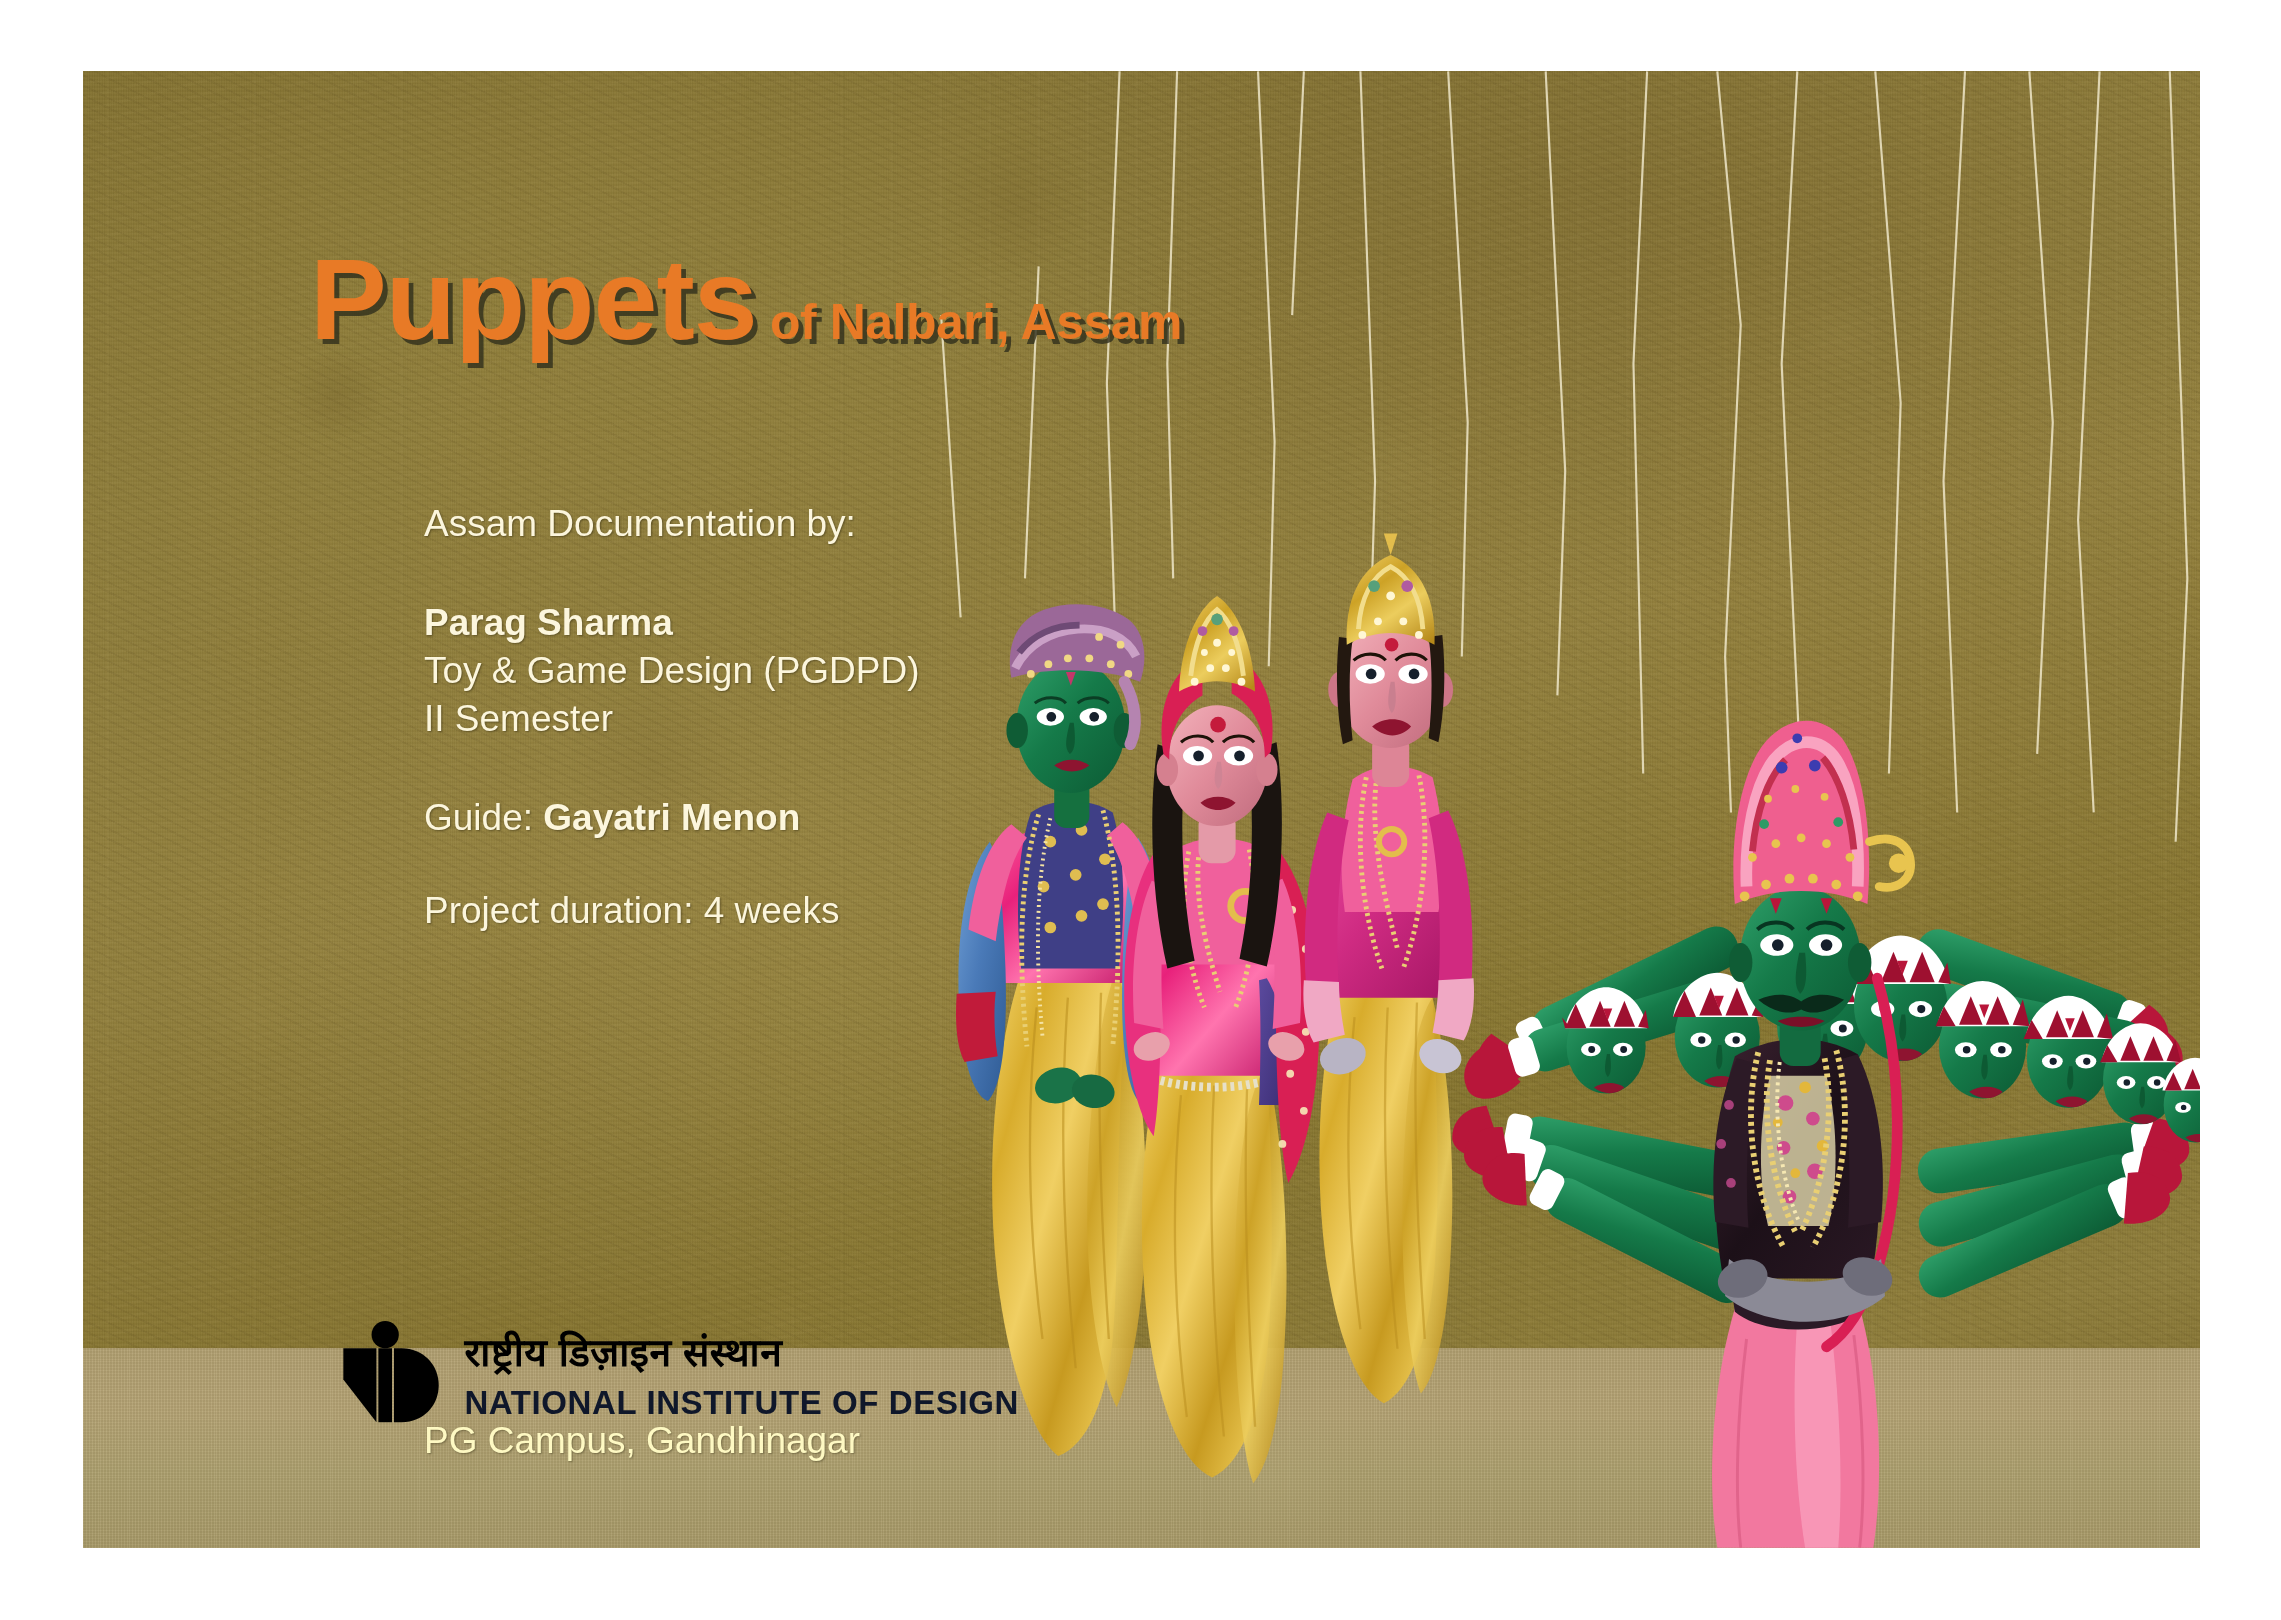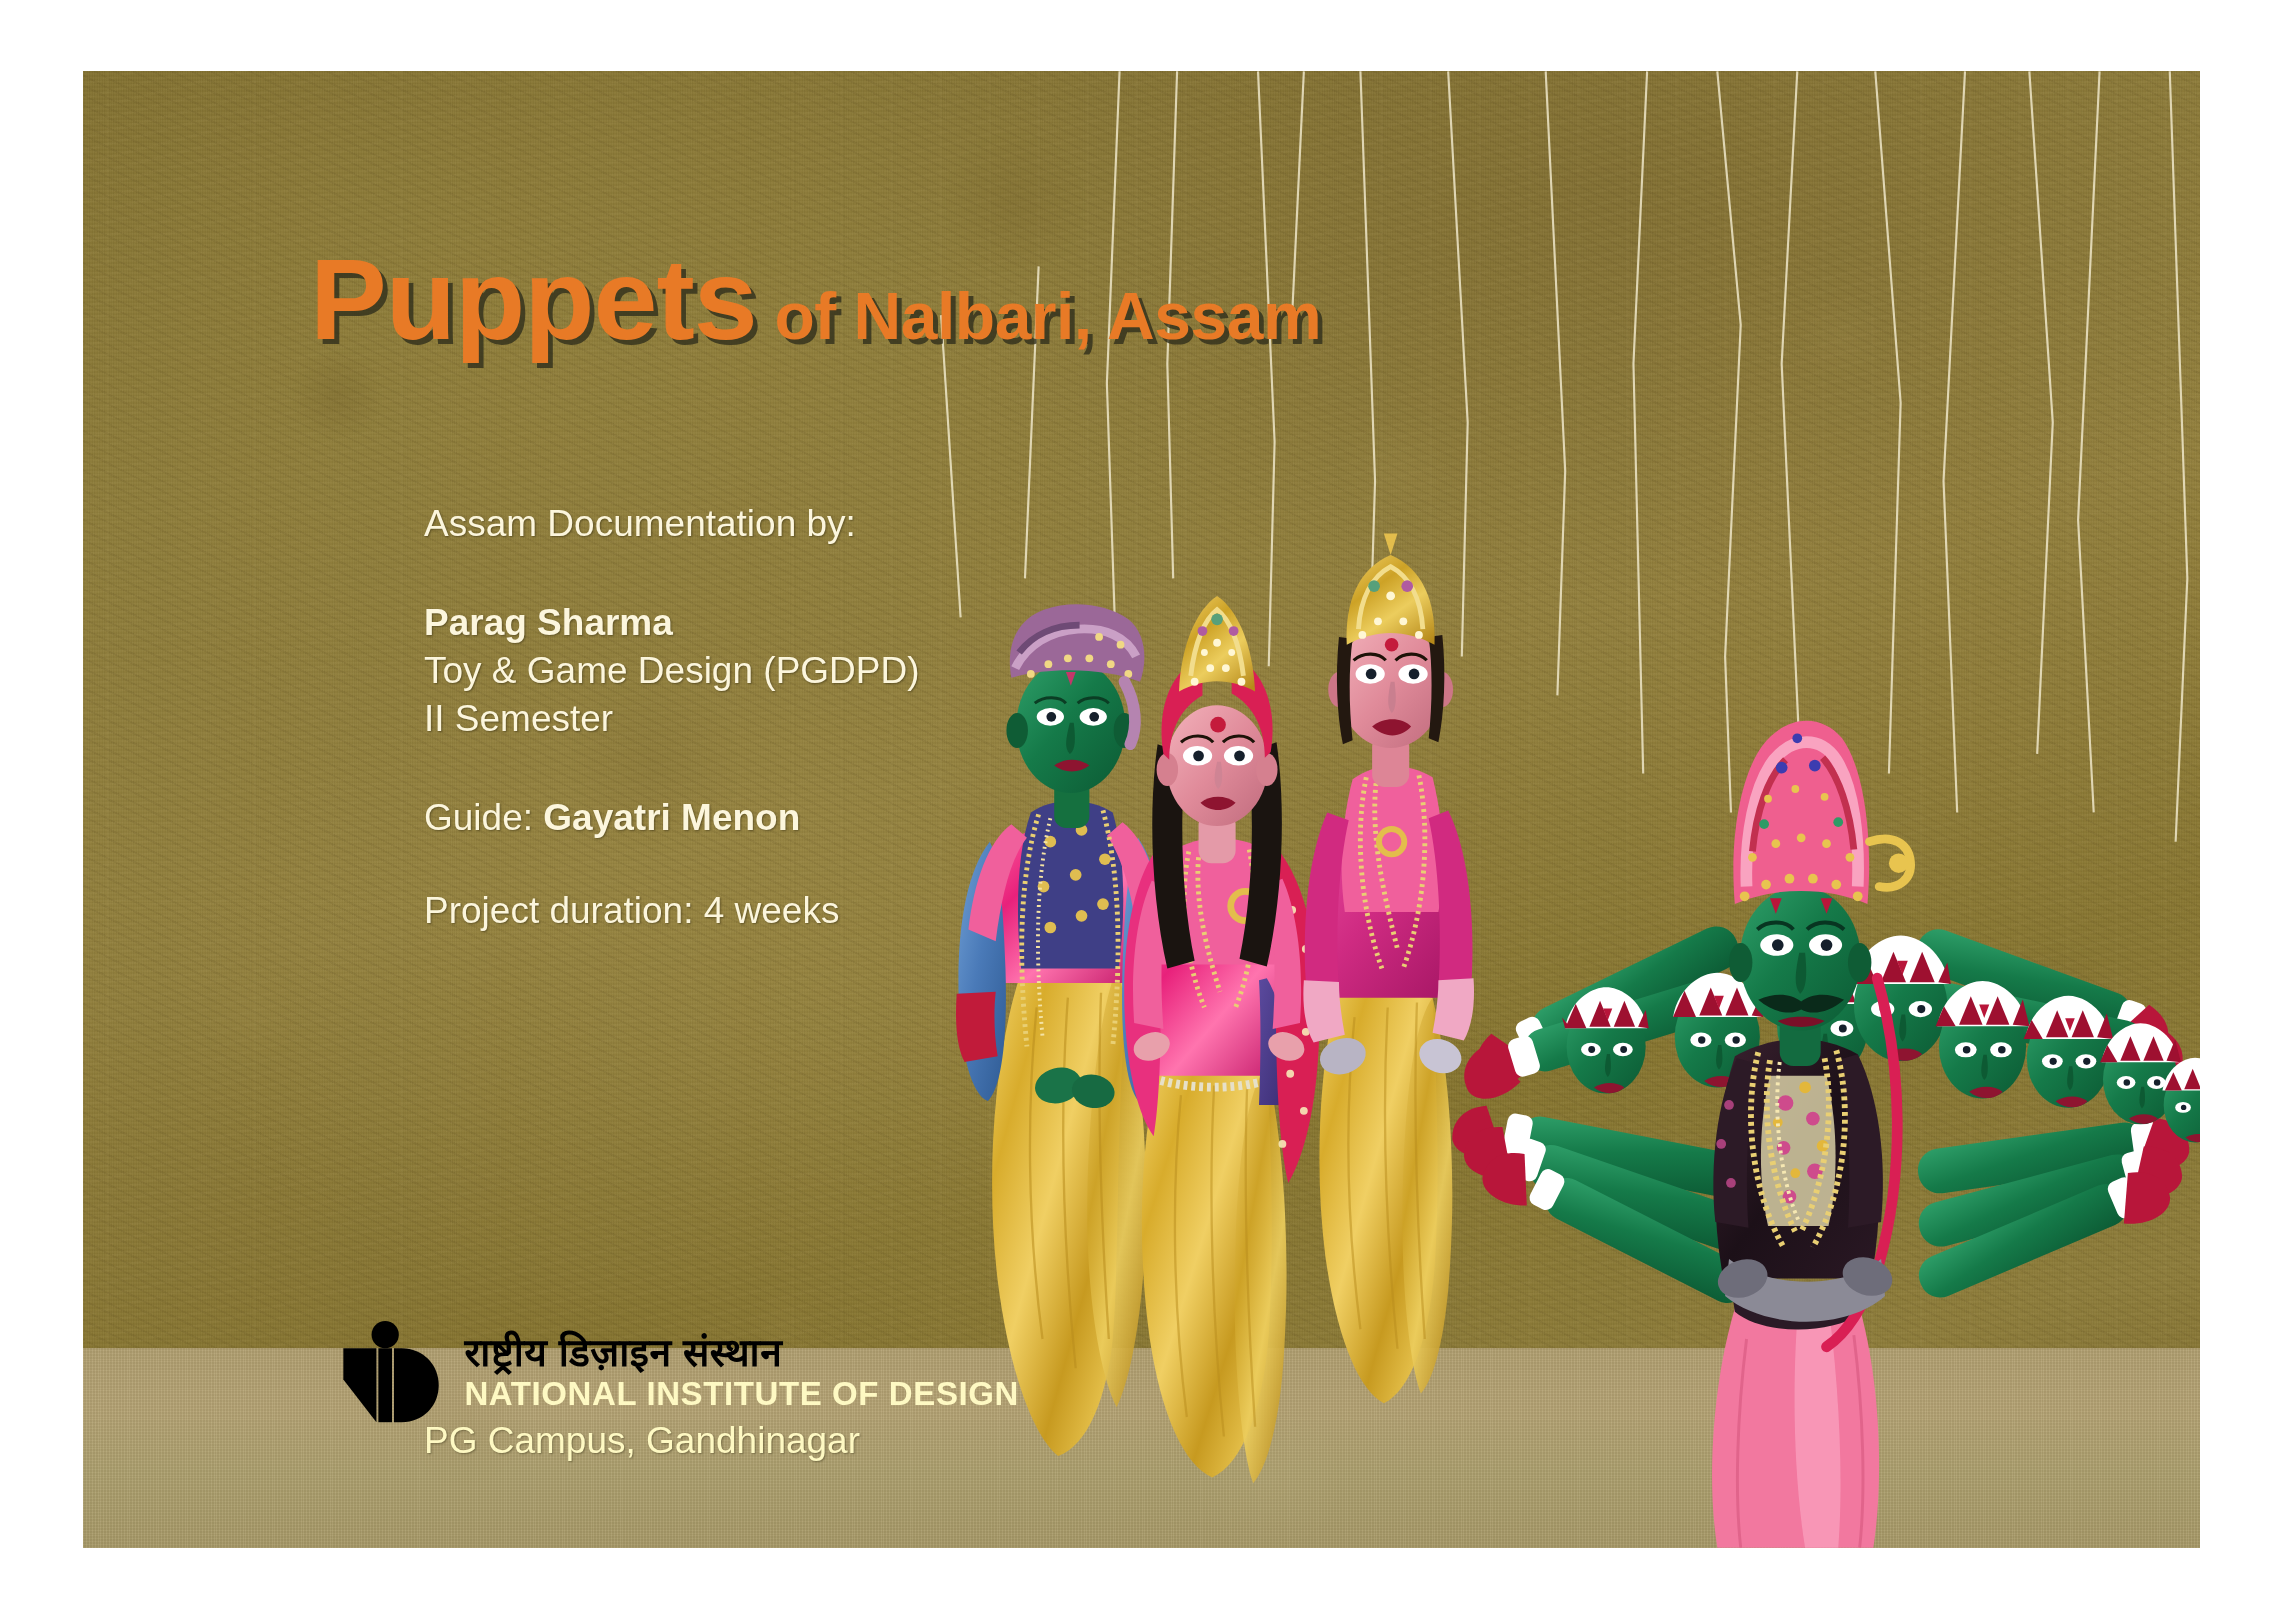--- a/index.html
+++ b/index.html
@@ -90,21 +90,21 @@
     line-height: 1;
   }
   .title .main {
     font-size: 115px;
     font-weight: bold;
     color: #e87a26;
     letter-spacing: -1px;
     text-shadow: 4.9px 4.9px 0 rgba(48,46,28,0.80);
   }
   .title .sub {
-    font-size: 66px;
+    font-size: 50px;
     font-weight: bold;
     color: #e87a26;
     letter-spacing: -0.5px;
     text-shadow: 4.9px 4.9px 0 rgba(48,46,28,0.80);
   }
 
   
   .credits {
     position: absolute;
     left: 341px;
@@ -131,25 +131,25 @@
   .nid-hindi {
     font-size: 39px;
     color: #000;
     font-weight: bold;
     letter-spacing: 0.5px;
     line-height: 1.05;
     white-space: nowrap;
   }
   .nid-english {
     font-size: 33px;
-    color: #fef9c3;
+    color: #0f172a;
     font-weight: bold;
     letter-spacing: 0.6px;
     line-height: 1.1;
-    margin-top: 2px;
+    margin-top: 11px;
     white-space: nowrap;
   }
   .nid-campus {
     position: absolute;
     left: 341px;
     top: 1349px;
     font-size: 37px;
     color: #fef9c3;
     white-space: nowrap;
     text-shadow: 1px 1px 2px rgba(40,34,10,.4);

